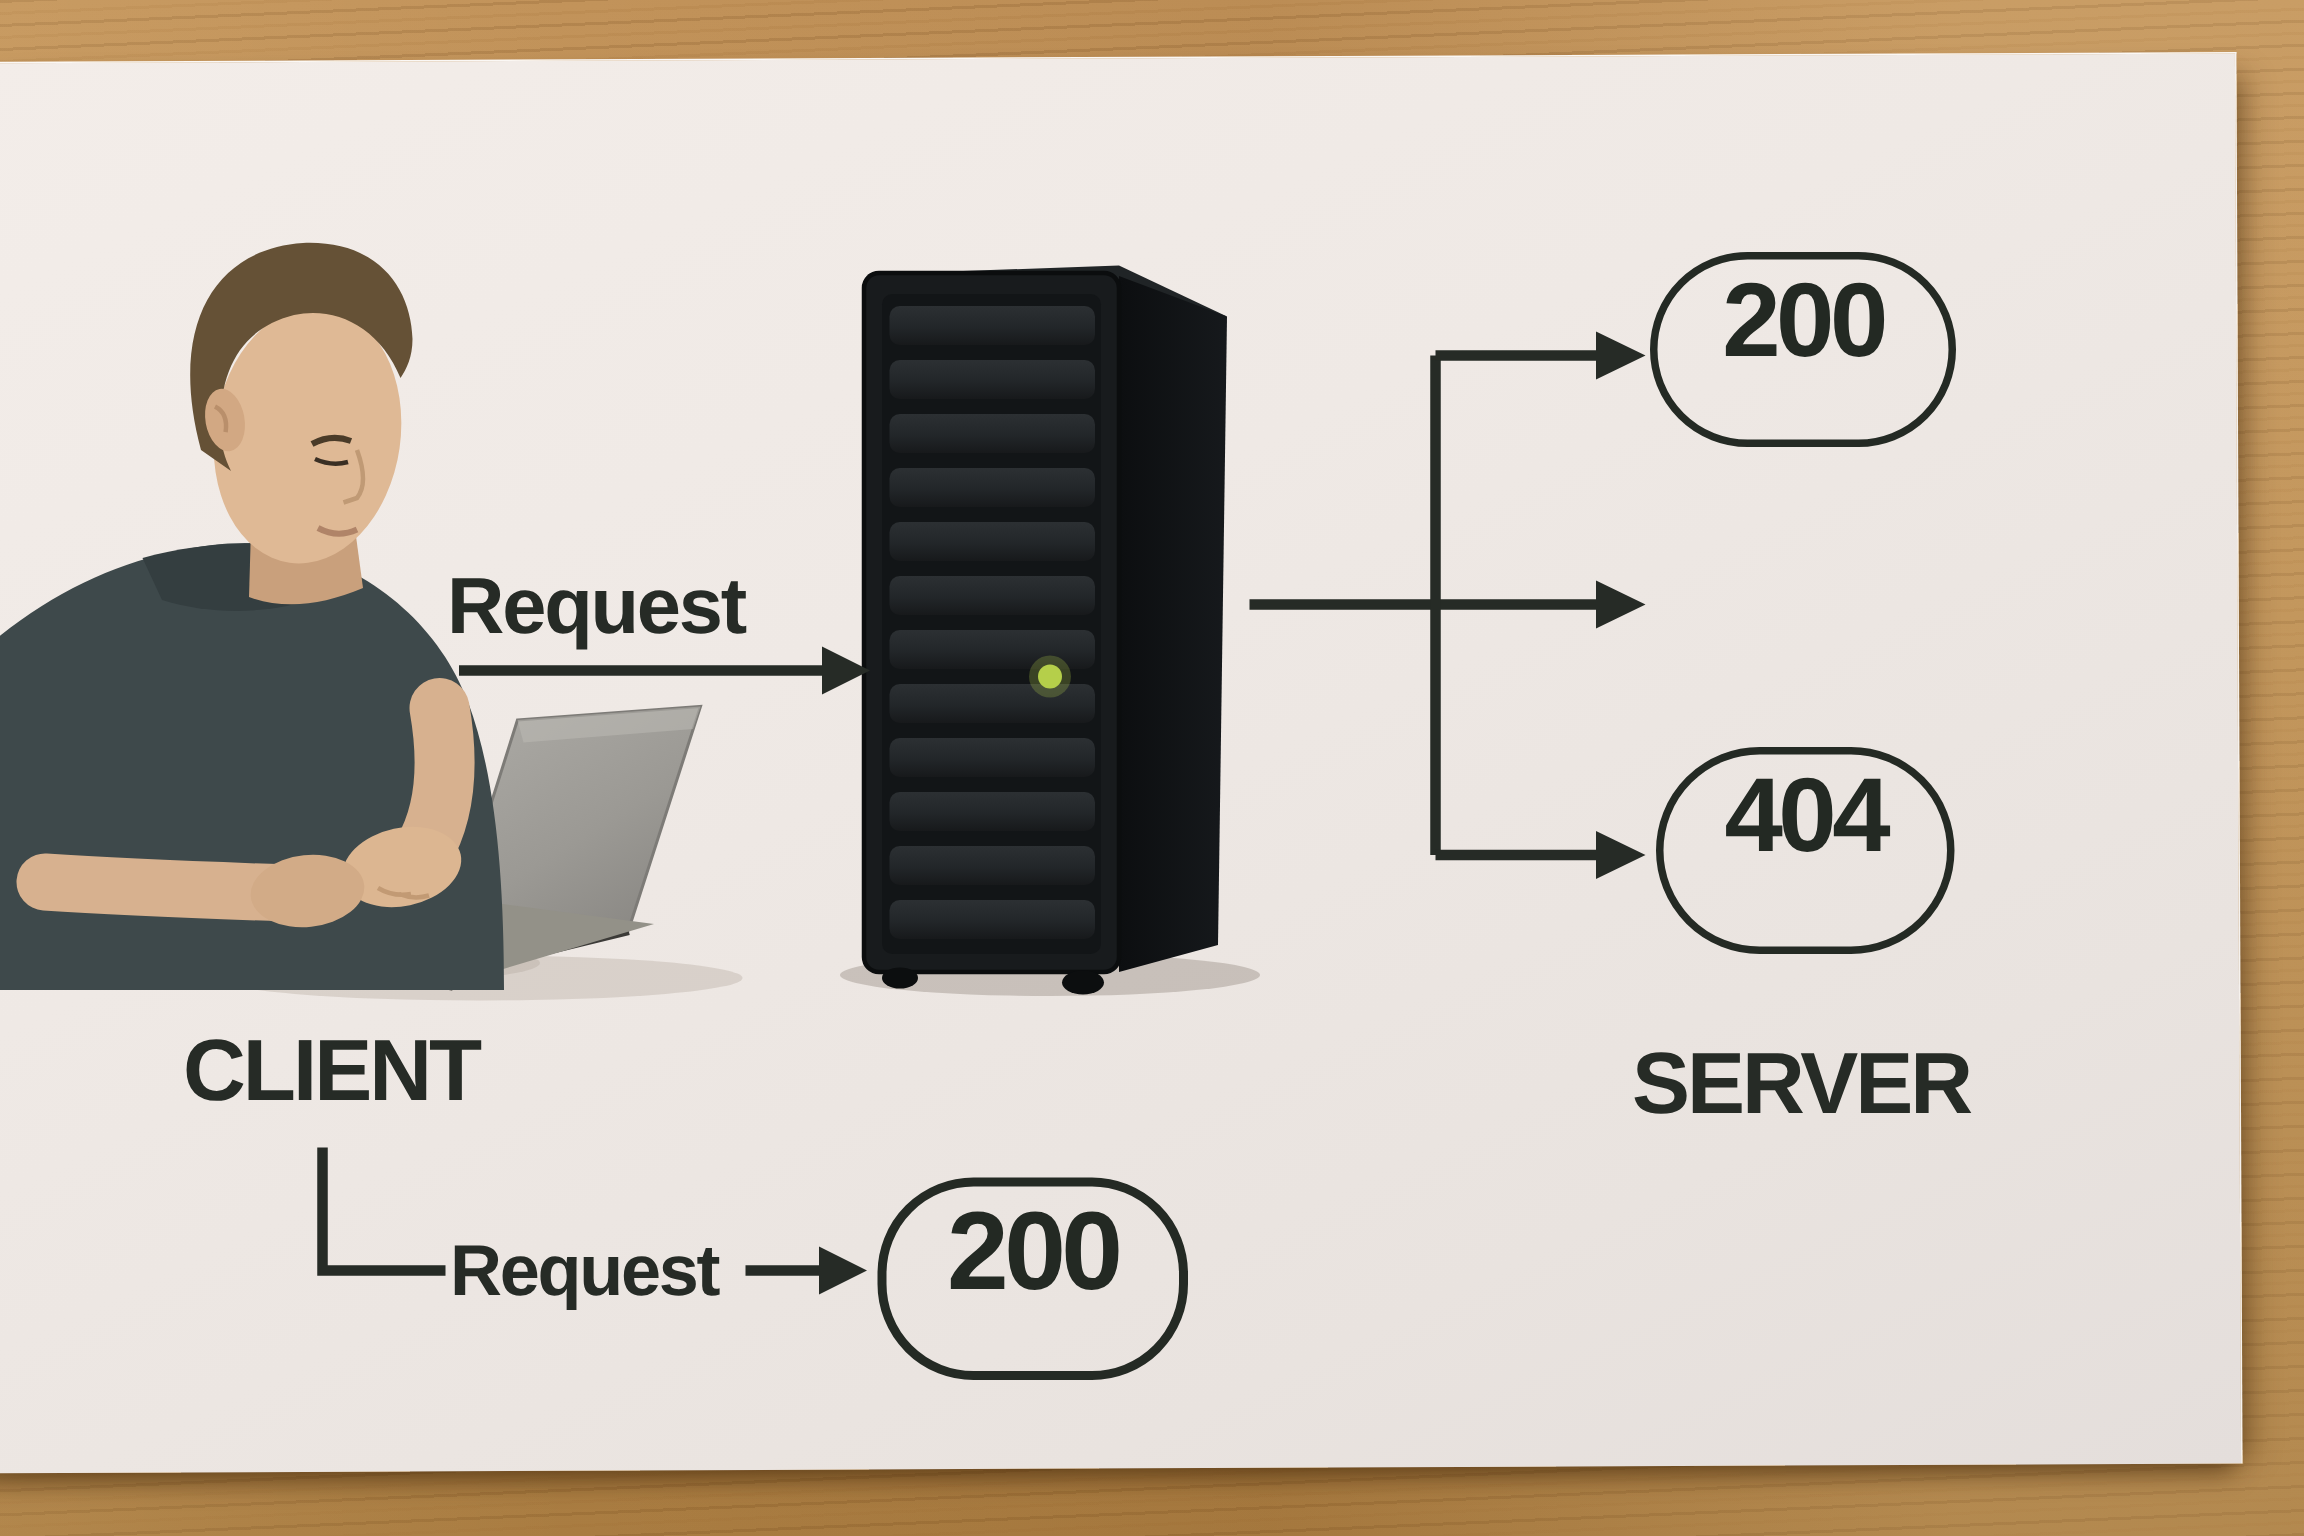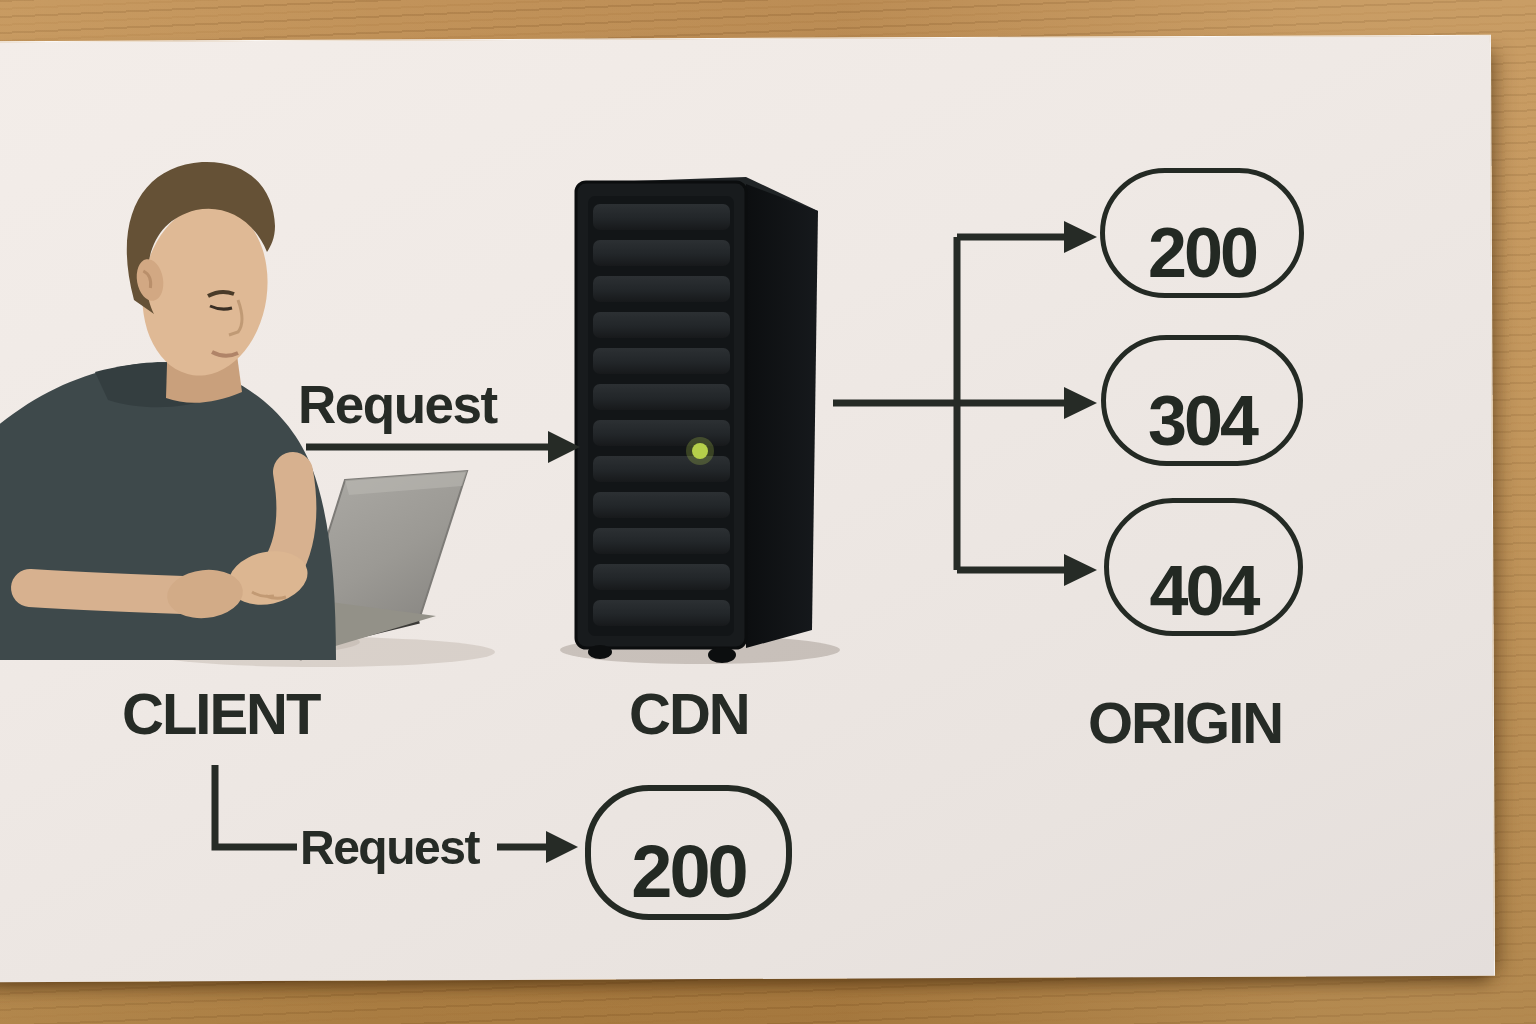--- a/index.html
+++ b/index.html
@@ -36,21 +36,21 @@
     white-space:nowrap;
     letter-spacing:-2px;
     text-align:center;
   }
   .node-label{font-size:58px;line-height:60px;}
   .edge-label{font-size:53px;letter-spacing:-1.5px;text-align:left;}
   .status-pill{
     position:absolute;
     border:5px solid #242a24;
     border-radius:999px;
-    display:flex;align-items:flex-end;justify-content:center;
+    display:flex;align-items:flex-start;justify-content:center;
     color:#232923;font-weight:bold;
     font-size:70px;letter-spacing:-3px;
     box-sizing:border-box;
   }
 </style>
 </head>
 <body>
 
 <div id="stage">
 
@@ -173,35 +173,31 @@
       <polygon points="1064,221 1064,253 1097,237"></polygon>
       <polygon points="1064,554 1064,586 1097,570"></polygon>
       <polygon points="546,831 546,863 578,847"></polygon>
     </g>
   </svg>
 
   <div class="label edge-label" style="left:298px;top:374px;width:260px;">Request</div>
 
   <div class="label node-label" style="left:122px;top:684px;">CLIENT</div>
 
-  <div class="label node-label" style="left:629px;top:684px;">CDN</div>
 
   <div class="label node-label" style="left:1088px;top:686px;line-height:73px;">
-    <div>ORIGIN</div>
+    <div>SERVER</div>
   </div>
 
   <div class="label edge-label" style="left:300px;top:820px;width:195px;font-size:48px;">Request</div>
 
   <div class="status-pill" style="left:1100px;top:168px;width:204px;height:130px;">
     <span>200</span>
   </div>
 
-  <div class="status-pill" style="left:1101px;top:335px;width:202px;height:131px;">
-    <span>304</span>
-  </div>
 
   <div class="status-pill" style="left:1104px;top:498px;width:199px;height:138px;">
     <span>404</span>
   </div>
 
   <div class="status-pill" style="left:585px;top:785px;width:207px;height:135px;border-width:6px;border-radius:64px;font-size:74px;">
     <span>200</span>
   </div>
 
 </div>

